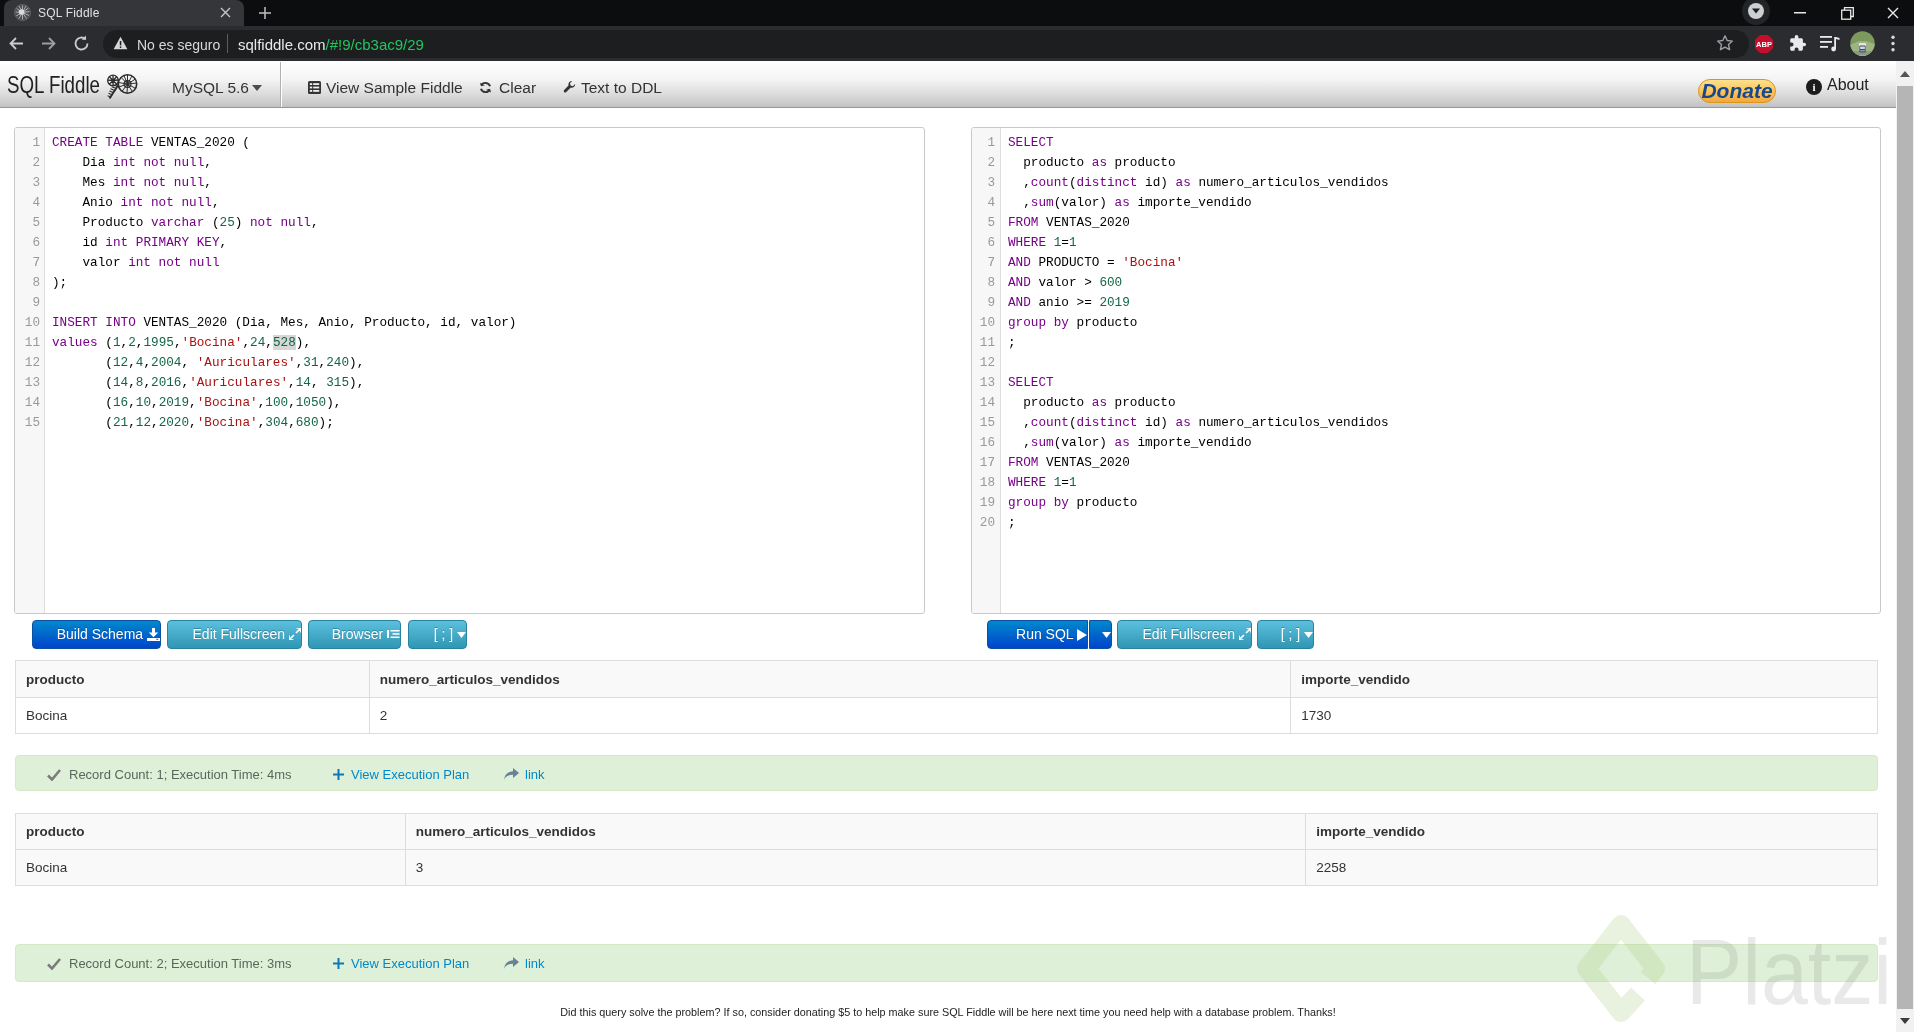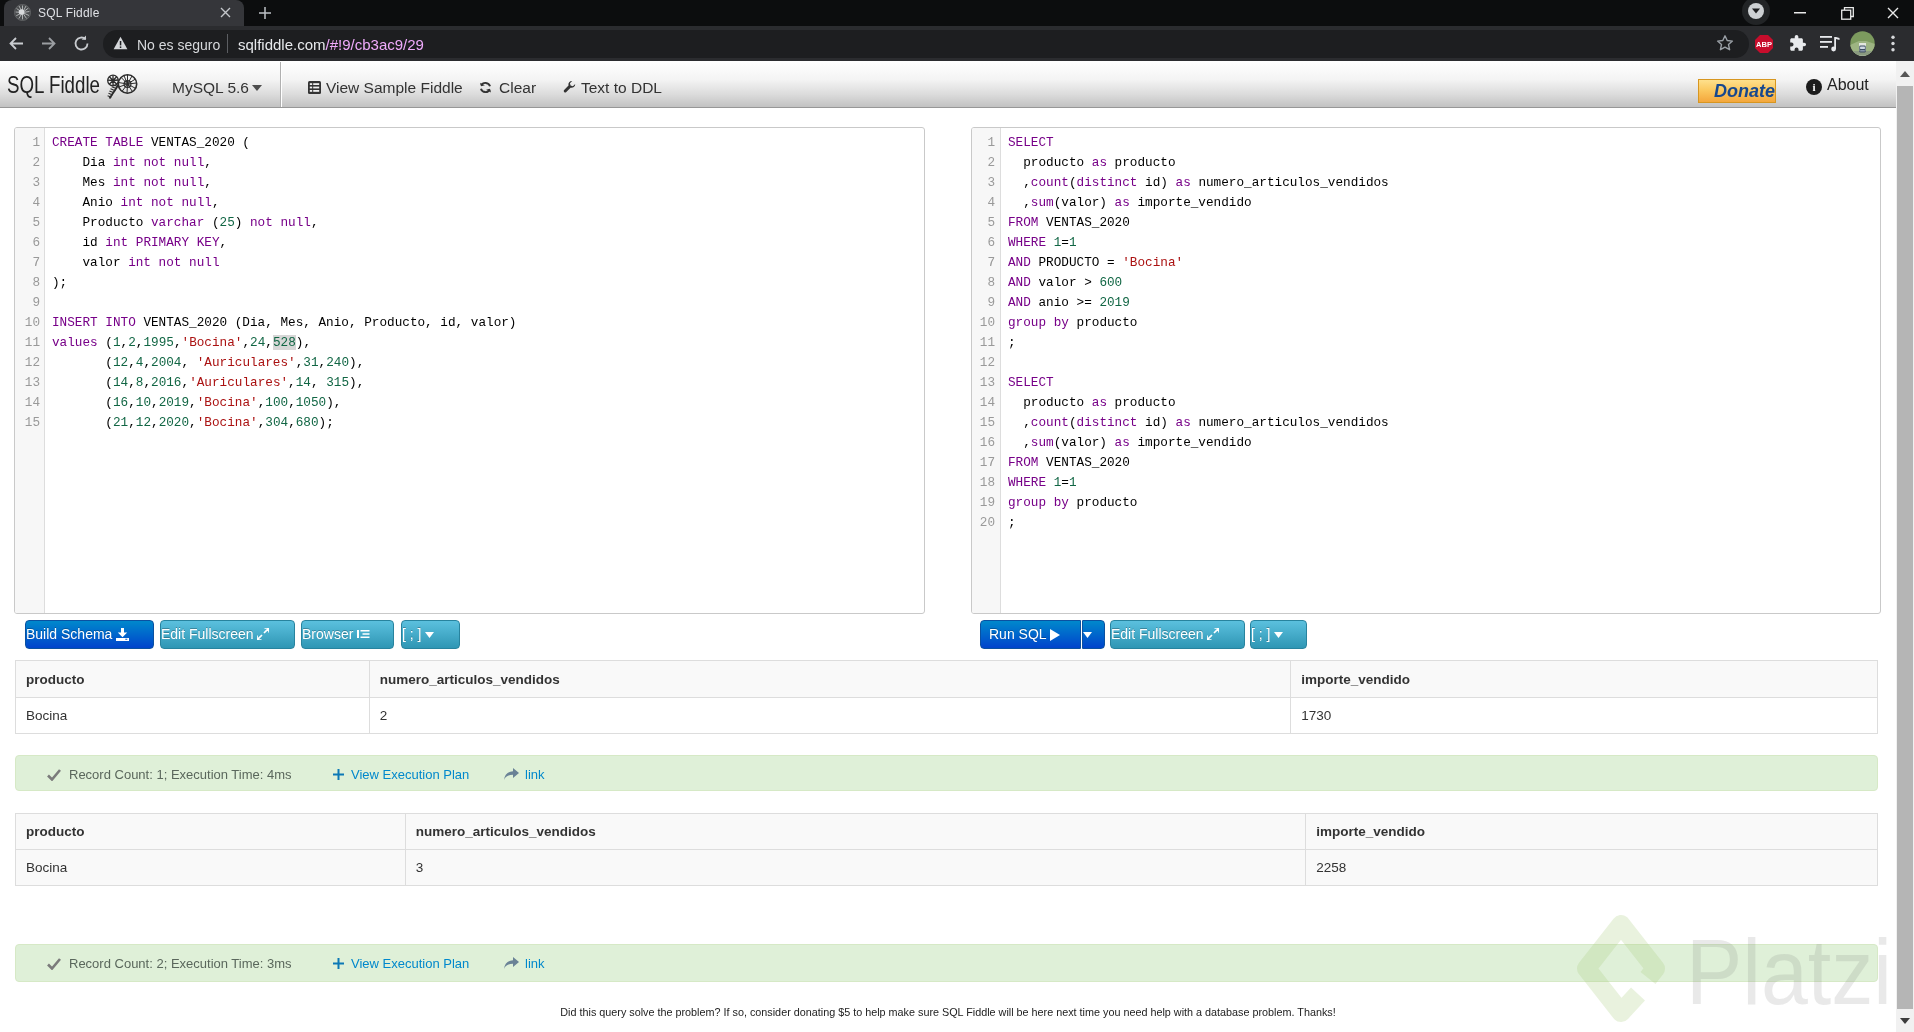--- a/index.html
+++ b/index.html
@@ -15,41 +15,41 @@
 #toolbar { position:absolute; left:0; top:26px; width:1914px; height:49px; background:#2b2c2f; }
 #omnibox { position:absolute; left:103px; top:4px; width:1646px; height:28px; background:#1d1e20; border-radius:14px; }
 
 
 #appheader { position:absolute; left:0; top:61px; width:1914px; height:47px;
   background:linear-gradient(180deg,#ffffff 0%,#f4f4f4 40%,#dcdcdc 72%,#c2c2c2 100%);
   border-bottom:1px solid #979797; }
 #logo { position:absolute; left:7px; top:10px; font-size:24px; color:#222; transform:scaleX(0.78); transform-origin:0 0; letter-spacing:0px; }
 .hmenu { position:absolute; top:3px; height:47px; line-height:47px; font-size:15.5px; color:#333; }
 #hsep { position:absolute; left:281px; top:1px; height:45px; width:1px; background:#ffffff; box-shadow:-1px 0 0 #b0b0b0; }
-#donate { position:absolute; left:1698px; top:79px; width:78px; height:24px; border-radius:0;
+#donate { position:absolute; left:1698px; top:79px; width:78px; height:24px; border-radius:12px;
   background:linear-gradient(180deg,#fee08d 0%,#fbc960 45%,#f4a73c 100%); border:1px solid #d79620;
-  text-align:right; font-size:18px; line-height:22px; font-weight:bold; font-style:italic; color:#17488e; }
+  text-align:center; font-size:21px; line-height:22px; font-weight:bold; font-style:italic; color:#17488e; }
 #about { position:absolute; left:1827px; top:61px; line-height:47px; font-size:16px; color:#222; }
 #abouticon { position:absolute; left:1806px; top:79px; width:16px; height:16px; border-radius:8px; background:#1c1c1c;
   color:#fff; text-align:center; font-size:11px; line-height:16px; font-family:"Liberation Serif",serif; font-weight:bold; }
 
 
 .panel { position:absolute; top:127px; height:487px; background:#fff; border:1px solid #c9c9c9; border-radius:3px; overflow:hidden; }
 #panelL { left:14px; width:911px; }
 #panelR { left:971px; width:910px; }
 .gutter { position:absolute; left:0; top:0; bottom:0; background:#f7f7f7; border-right:1px solid #ddd; }
 .code, .lnums { font-family:"Liberation Mono",monospace; font-size:12.7px; line-height:20px; white-space:pre; }
 .lnums { position:absolute; top:5px; text-align:right; color:#999; }
 .code { position:absolute; top:5px; color:#000; }
 .k { color:#708; } .n { color:#164; } .s { color:#a11; }
 .hl { background:#d7d7d7; }
 
 
-.btn { position:absolute; height:29px; border-radius:4px; color:#fff; font-size:14px; line-height:27px; text-align:left;
-  text-shadow:0 -1px 0 rgba(0,0,0,0.25); }
+.btn { position:absolute; height:29px; border-radius:4px; color:#fff; font-size:14px; line-height:27px; text-align:right;
+  text-shadow:0 -1px 0 rgba(0,0,0,0.25);margin-left:7px; }
 .btn-primary { background:linear-gradient(180deg,#0088cc,#0044cc); border:1px solid #0a51a1; }
 .btn-info { background:linear-gradient(180deg,#5bc0de,#2f96b4); border:1px solid #28839e; }
 
 
 .rtable { position:absolute; left:15px; width:1863px; border-collapse:separate; border-spacing:0; font-size:13.5px; color:#333; }
 .rtable th, .rtable td { border-top:1px solid #ddd; border-left:1px solid #ddd; padding:0 0 0 10px;
   text-align:left; vertical-align:middle; font-size:13.5px; }
 .rtable th { height:37px; background:#f9f9f9; }
 .rtable td { height:37px; }
 .rtable tr.stripe td { background:#f9f9f9; }
@@ -124,21 +124,21 @@
     <path d="M13 0.5 L13 4.8 L8.7 4.8 z" fill="#c9ccd0"></path>
   </svg>
   <div id="omnibox"></div>
   <svg style="position:absolute;left:113px;top:10px;" width="15" height="14" viewBox="0 0 15 14">
     <path d="M7.5 0.8 L14.4 13.2 L0.6 13.2 z" fill="#d5d7da"></path>
     <rect x="6.8" y="5" width="1.5" height="4.4" fill="#202124"></rect>
     <rect x="6.8" y="10.4" width="1.5" height="1.6" fill="#202124"></rect>
   </svg>
   <div style="position:absolute;left:137px;top:11px;font-size:14px;color:#d7d9dc;">No es seguro</div>
   <div style="position:absolute;left:227px;top:8px;width:1px;height:19px;background:#5c5e62;"></div>
-  <div style="position:absolute;left:238px;top:10px;font-size:15px;color:#e8eaed;">sqlfiddle.com<span style="color:#f0abfc;">/#!9/cb3ac9/29</span></div>
+  <div style="position:absolute;left:238px;top:10px;font-size:15px;color:#e8eaed;">sqlfiddle.com<span style="color:#22c55e;">/#!9/cb3ac9/29</span></div>
   <svg style="position:absolute;left:1716px;top:8px;" width="18" height="18" viewBox="0 0 18 18">
     <path d="M9 1.8 L11.2 6.5 L16.4 7.1 L12.5 10.6 L13.6 15.7 L9 13.1 L4.4 15.7 L5.5 10.6 L1.6 7.1 L6.8 6.5 z" fill="none" stroke="#9aa0a6" stroke-width="1.4" stroke-linejoin="round"></path>
   </svg>
   <svg style="position:absolute;left:1754px;top:8px;" width="20" height="20" viewBox="0 0 20 20">
     <path d="M6 1 L14 1 L19 6 L19 14 L14 19 L6 19 L1 14 L1 6 z" fill="#c70d2c"></path>
     <text x="10" y="13.4" font-size="7.5" font-weight="bold" fill="#fff" text-anchor="middle" font-family="Liberation Sans,sans-serif">ABP</text>
   </svg>
   <svg style="position:absolute;left:1788px;top:8px;" width="19" height="19" viewBox="0 0 24 24">
     <path d="M20.5 11h-1.7V7.2c0-1-.8-1.9-1.9-1.9h-3.8V3.6a2.3 2.3 0 0 0-4.6 0v1.7H4.7c-1 0-1.9.8-1.9 1.9v3.6h1.7a2.5 2.5 0 0 1 0 5h-1.7v3.6c0 1 .8 1.9 1.9 1.9h3.6v-1.7a2.5 2.5 0 0 1 5 0v1.7h3.6c1 0 1.9-.8 1.9-1.9v-3.8h1.7a2.3 2.3 0 0 0 0-4.6z" fill="#e8eaed"></path>
   </svg>

